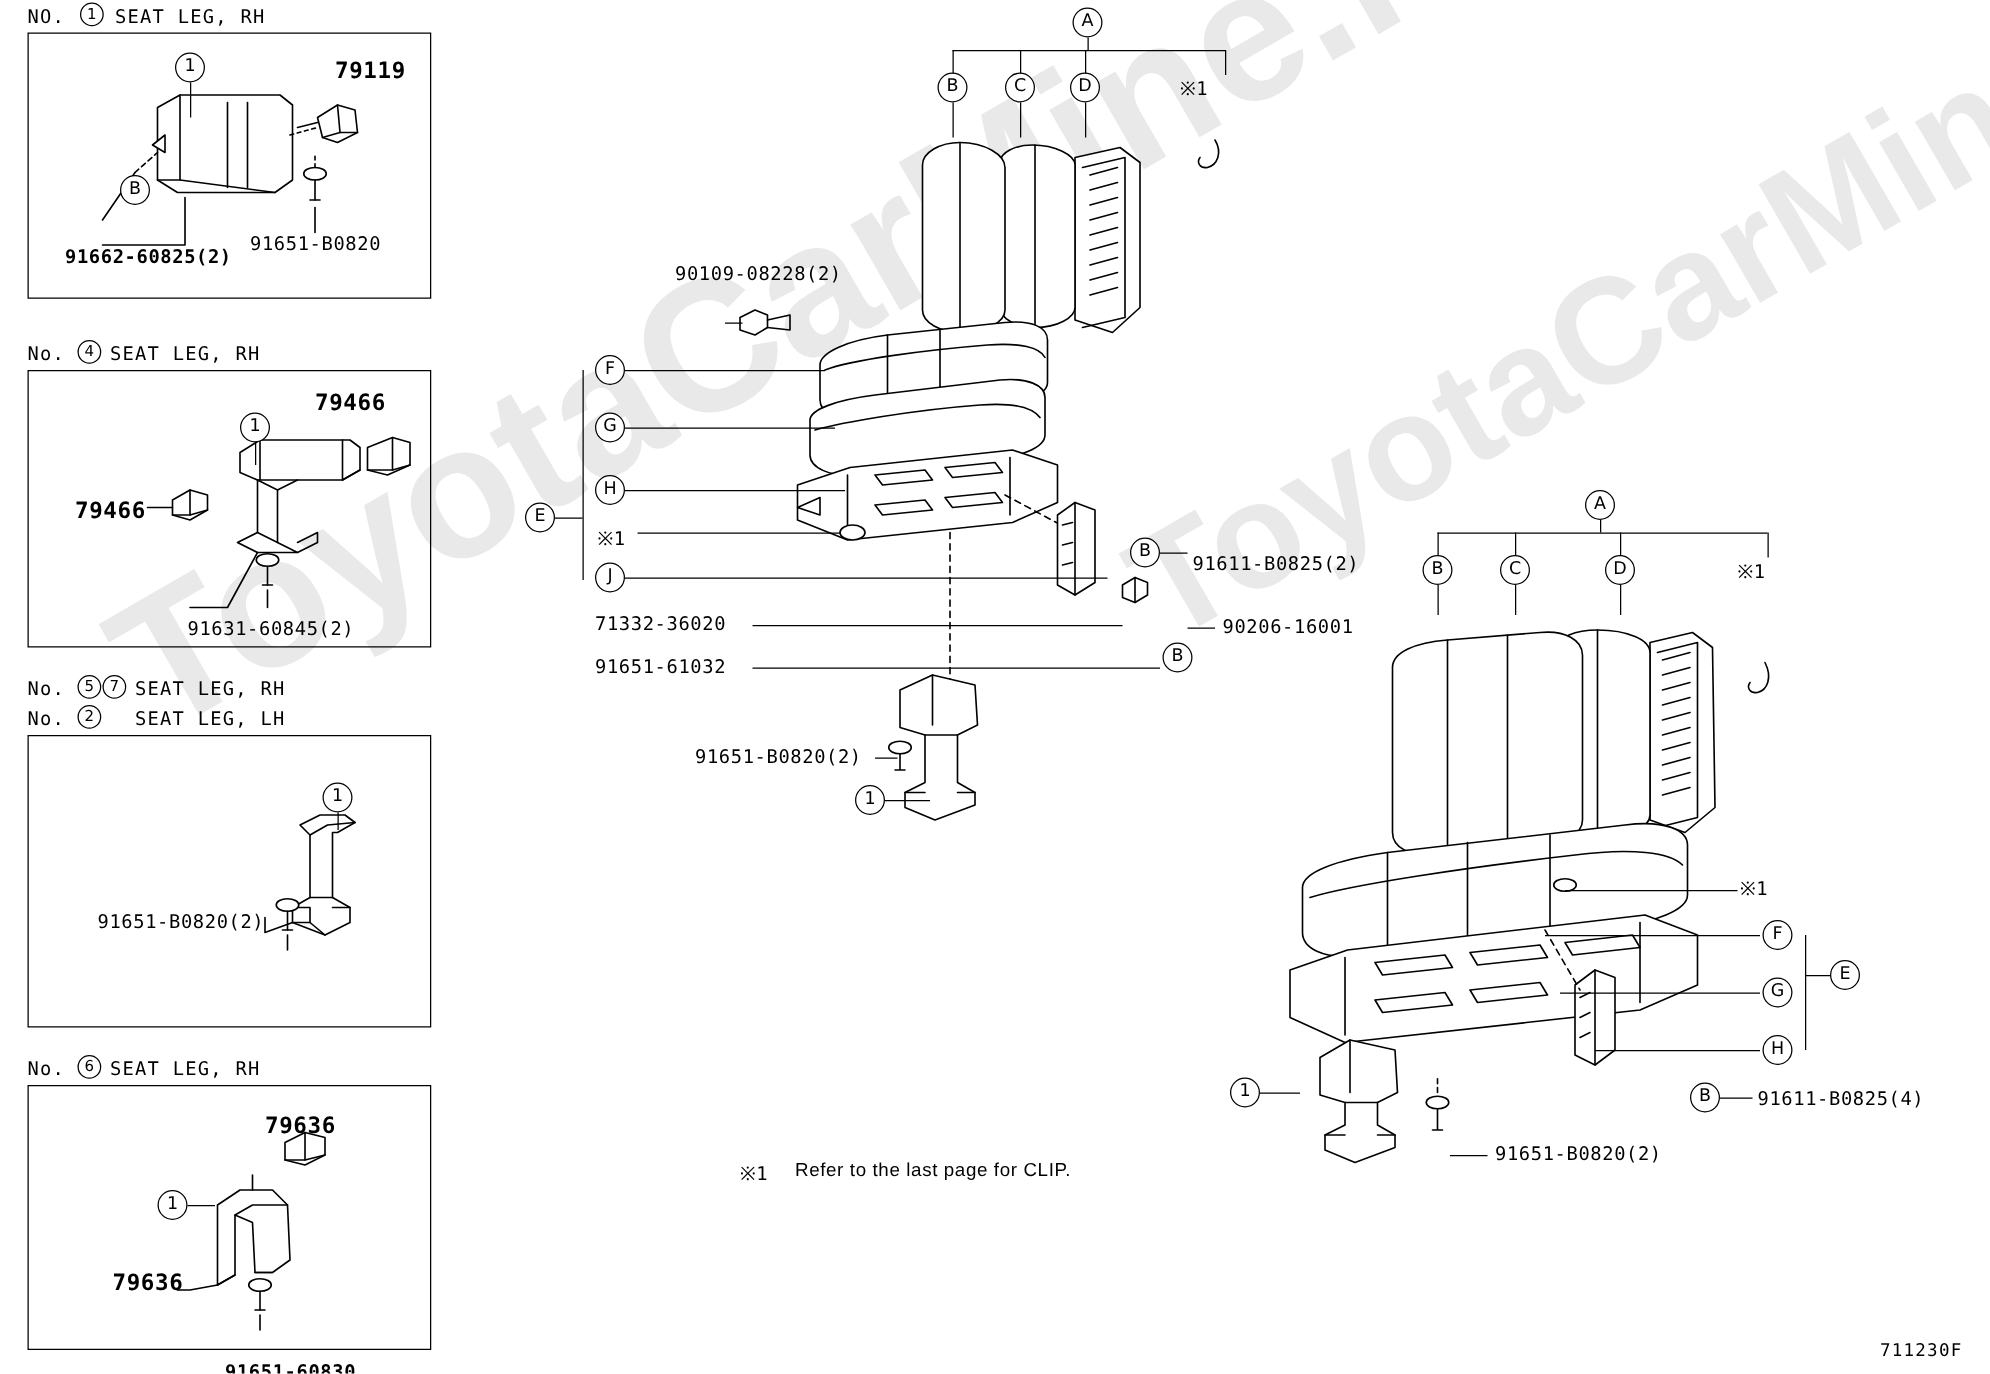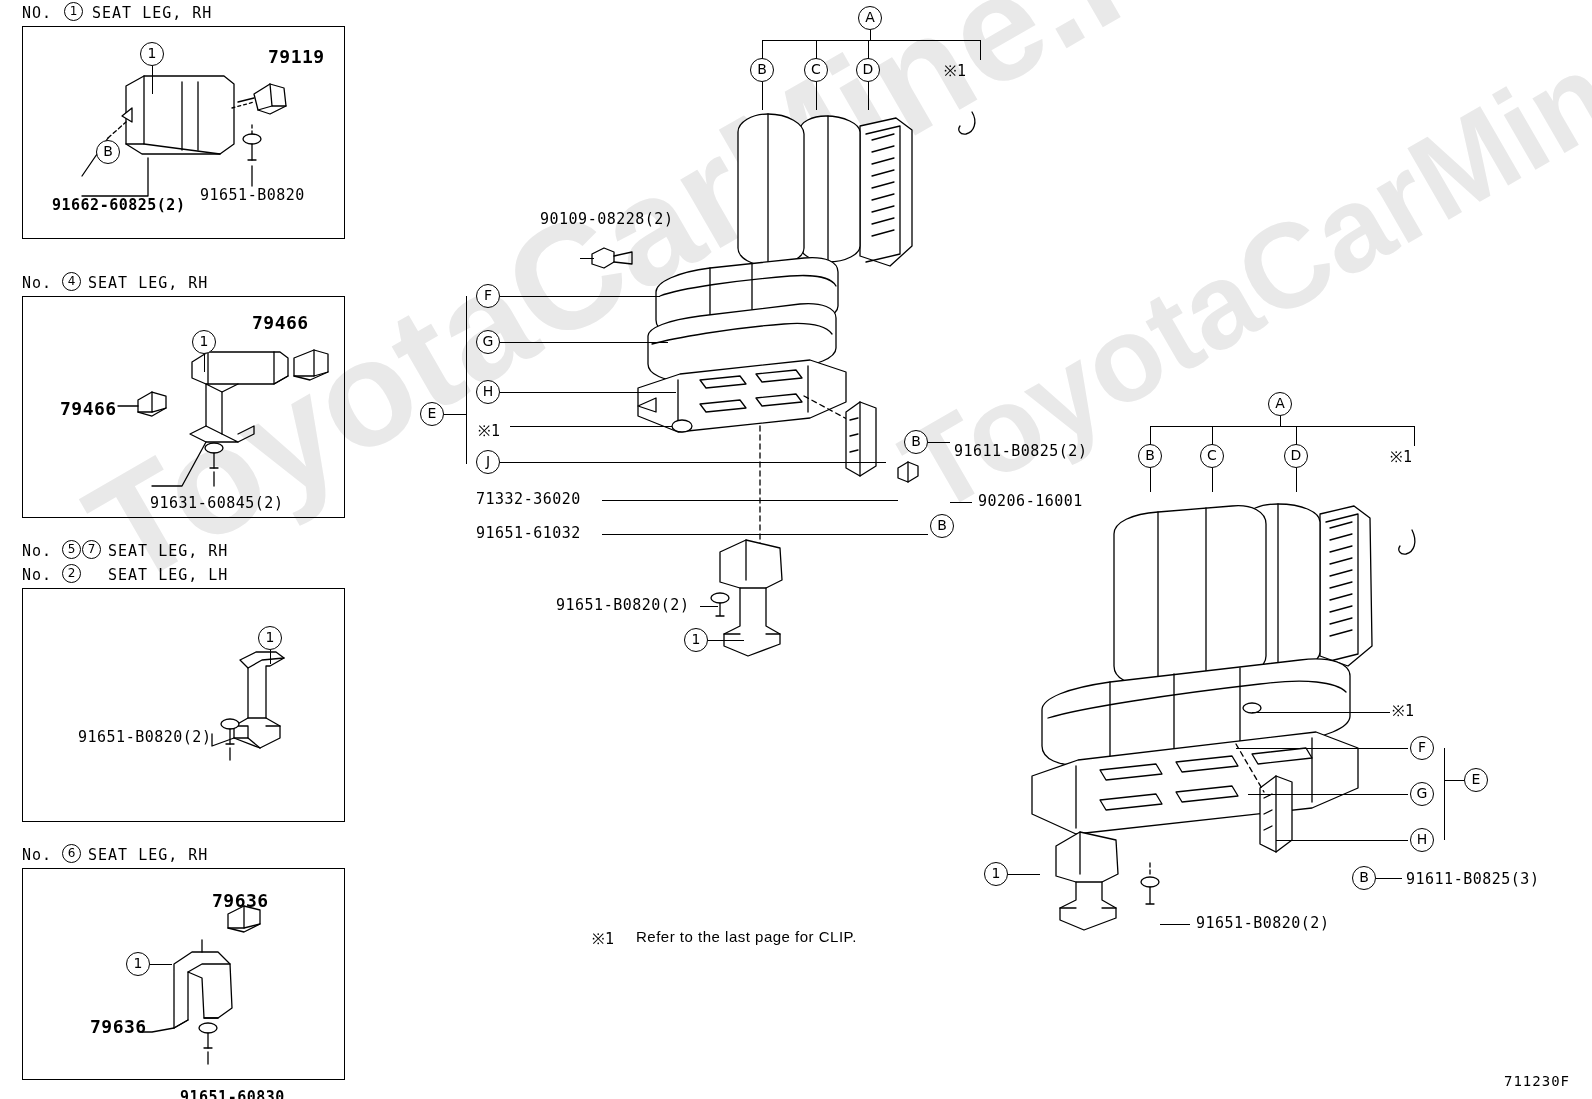--- a/index.html
+++ b/index.html
@@ -412,21 +412,21 @@
   <div class="circ" style="left:1464px; top:768px;">E</div>
 
   <div class="ln lnh" style="left:1236px; top:748px; width:172px;"></div>
   <div class="ln lnh" style="left:1248px; top:794px; width:160px;"></div>
   <div class="ln lnh" style="left:1276px; top:840px; width:132px;"></div>
   <div class="ln lnv" style="left:1444px; top:748px; height:92px;"></div>
   <div class="ln lnh" style="left:1444px; top:780px; width:20px;"></div>
 
   <div class="circ" style="left:1352px; top:866px;">B</div>
   <div class="ln lnh" style="left:1376px; top:878px; width:26px;"></div>
-  <div class="txt" style="left:1406px; top:870px;">91611-B0825(3)</div>
+  <div class="txt" style="left:1406px; top:870px;">91611-B0825(4)</div>
 
   <div class="circ" style="left:984px; top:862px;">1</div>
   <div class="ln lnh" style="left:1008px; top:874px; width:32px;"></div>
 
   <div class="txt" style="left:1196px; top:914px;">91651-B0820(2)</div>
   <div class="ln lnh" style="left:1160px; top:924px; width:30px;"></div>
 
   <div class="note" style="left:592px; top:928px;">※1</div>
   <div class="note" style="left:636px; top:928px; font-family:'Liberation Sans', sans-serif;text-align:right;">Refer to the last page for CLIP.</div>
 

